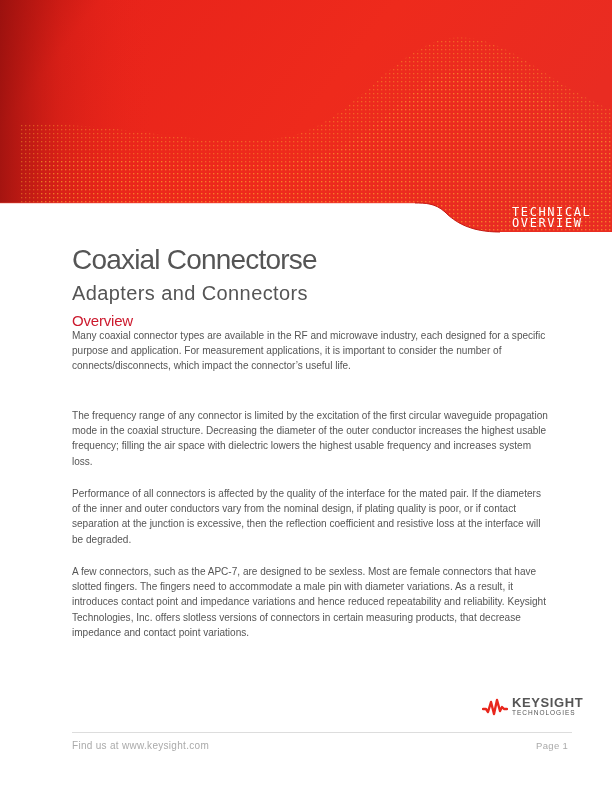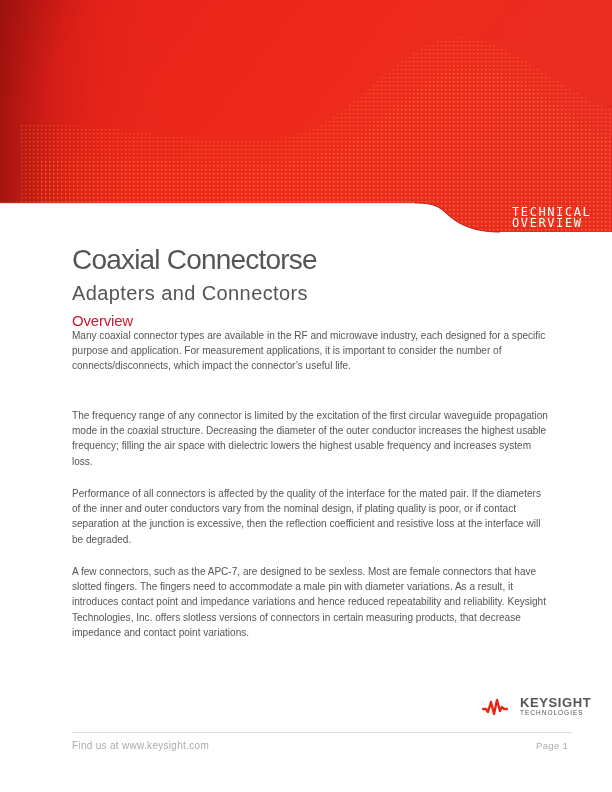--- a/index.html
+++ b/index.html
@@ -10,21 +10,21 @@
     .badge span { display:block; }
     .title { position:absolute; left:72px; top:244px; font-size:28px; color:#555555; letter-spacing:-0.8px; font-weight:normal; margin:0; }
     .subtitle { position:absolute; left:72px; top:282px; font-size:20px; color:#555555; letter-spacing:0.4px; margin:0; font-weight:normal; }
     .section-title { position:absolute; left:72px; top:312px; font-size:15px; color:#cc1a2e; letter-spacing:-0.2px; margin:0; font-weight:normal; }
     .para { position:absolute; left:72px; width:480px; font-size:10.05px; line-height:15.2px; color:#555555; margin:0; }
     .p1 { top:328px; }
     .p2 { top:408px; }
     .p3 { top:486px; }
     .p4 { top:564px; }
     .logo { position:absolute; left:482px; top:696px; display:flex; align-items:center; }
-    .logo-text { margin-left:12px; }
+    .logo-text { margin-left:4px; }
     .logo-name { font-size:13px; font-weight:bold; color:#555555; letter-spacing:0.6px; line-height:13px; }
     .logo-sub { font-size:6.5px; color:#555555; letter-spacing:1px; line-height:8px; }
     .footer-rule { position:absolute; left:72px; top:732px; width:500px; height:1px; background:#dddddd; }
     .footer-left { position:absolute; left:72px; top:740px; font-size:10px; color:#aaaaaa; letter-spacing:0.3px; }
     .footer-right { position:absolute; right:44px; top:740px; font-size:9.5px; color:#aaaaaa; letter-spacing:0.3px;padding-left:47px; }
   </style>
 </head>
 <body>
 
 <div class="header-band">

